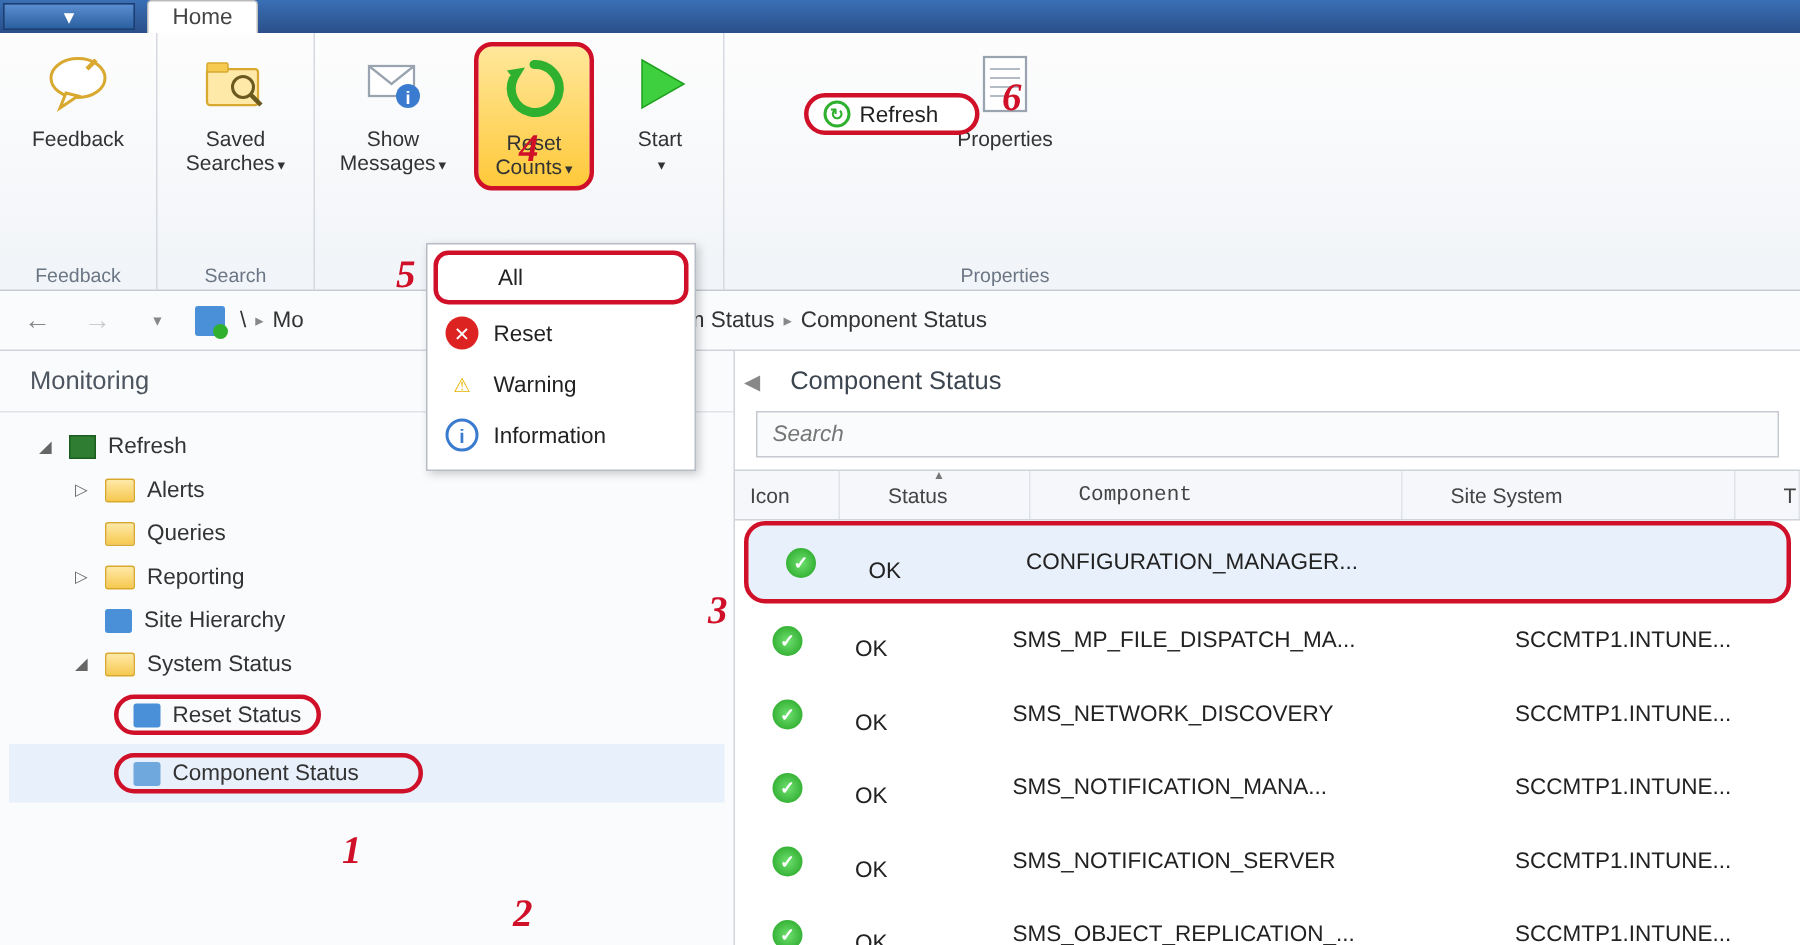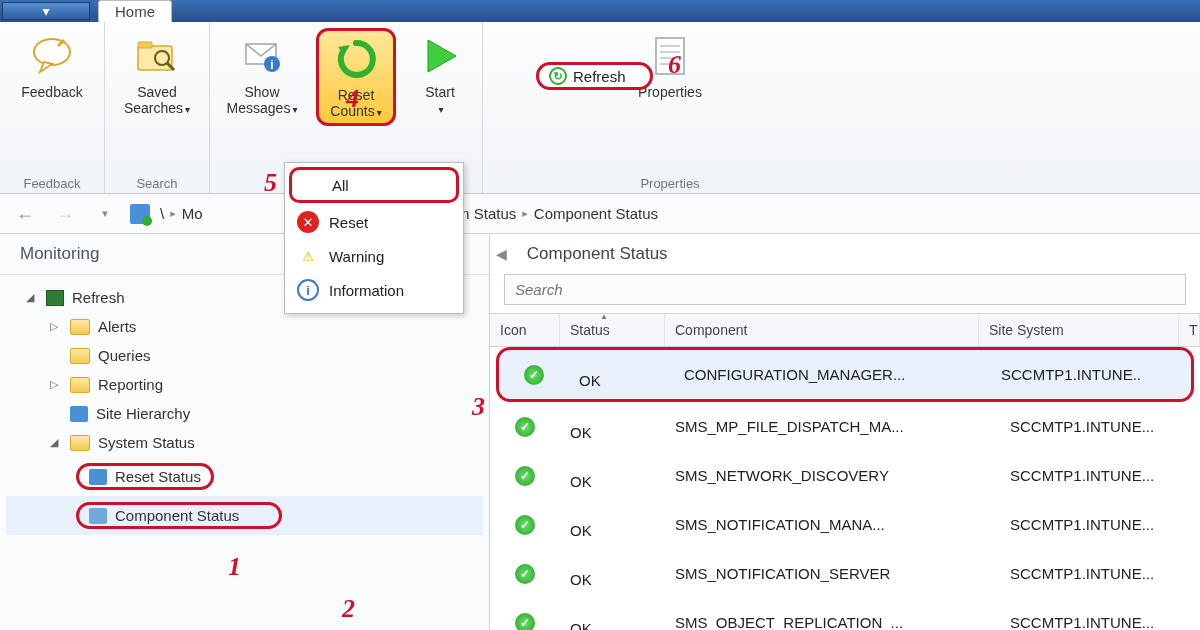--- a/index.html
+++ b/index.html
@@ -53,23 +53,23 @@
   .tnode.indent2{ padding-left:70px;}
   .expander{ width:12px; color:#666; font-size:11px;}
   .folder{ width:20px; height:16px; background:linear-gradient(#ffe9a8,#f6c94f); border:1px solid #d9a92f; border-radius:2px;}
   .blue-ico{ width:18px; height:16px; background:#4a90d9; border-radius:2px;}
   .overview-ico{width:18px;height:16px;background:#2e7d32;border:1px solid #1b5e20;}
   .red-oval{ border:3px solid #d01028; border-radius:14px; padding:2px 10px; display:inline-flex; align-items:center; gap:8px;}
 
   .content-title{ padding:10px 14px; font-size:17px; color:#3d4550; }
   .search-row{ padding:0 14px 8px 14px;}
   .search-row input{ width:100%; padding:6px 10px; font-size:15px; font-style:italic; color:#888; border:1px solid #c6cad0; background:#fafbfc;}
-  .table-head{ display:flex; border-top:1px solid #d0d4da; border-bottom:1px solid #d0d4da; background:#f5f7fa; font-size:14px; color:#444;}
+  .table-head{ display:flex; border-top:1px solid #d0d4da; border-bottom:1px solid #d0d4da; background:#f5f7fa; font-size:14px; color:#444;gap:22px;}
   .th{ padding:8px 10px; border-right:1px solid #e0e3e8;}
-  .th.icon{width:70px;} .th.status{width:105px; position:relative;} .th.comp{flex:1;} .th.site{width:200px;}
+  .th.icon{width:70px;} .th.status{width:105px; position:relative;} .th.comp{flex:1;font-family:Liberation Mono, monospace;} .th.site{width:200px;}
   .th.status::before{content:"▲"; position:absolute; top:-2px; left:40px; font-size:8px; color:#777;}
   .tbody{ overflow:auto;}
   .tr{ display:flex; align-items:center; font-size:15px; padding:4px 0;}
   .tr.sel{ background:#e8f0fb;}
   .td{ padding:6px 10px;}
   .td.icon{width:70px; display:flex; justify-content:center;}
   .td.status{width:105px;margin-top:12px;} .td.comp{flex:1; white-space:nowrap; overflow:hidden; text-overflow:ellipsis;} .td.site{width:200px; white-space:nowrap; overflow:hidden; text-overflow:ellipsis;}
   .ok-ico{ width:20px; height:20px; border-radius:50%; background:radial-gradient(#6fe06f,#1fa01f); display:flex; align-items:center; justify-content:center; color:#fff; font-size:12px; font-weight:bold;}
   .row-highlight{ border:3px solid #d01028; border-radius:14px; margin:0 6px;}
 
@@ -283,21 +283,20 @@
       <div class="th site">Site System</div>
       <div class="th" style="width:20px;">T</div>
     </div>
     <div class="tbody" id="tbody">
         <div class="tr sel row-highlight">
           <div class="td icon">
             <span class="ok-ico">✓</span>
           </div>
           <div class="td status">OK</div>
           <div class="td comp">CONFIGURATION_MANAGER...</div>
-          <div class="td site">SCCMTP1.INTUNE..</div>
         </div>
         <div class="tr">
           <div class="td icon">
             <span class="ok-ico">✓</span>
           </div>
           <div class="td status">OK</div>
           <div class="td comp">SMS_MP_FILE_DISPATCH_MA...</div>
           <div class="td site">SCCMTP1.INTUNE...</div>
         </div>
         <div class="tr">

